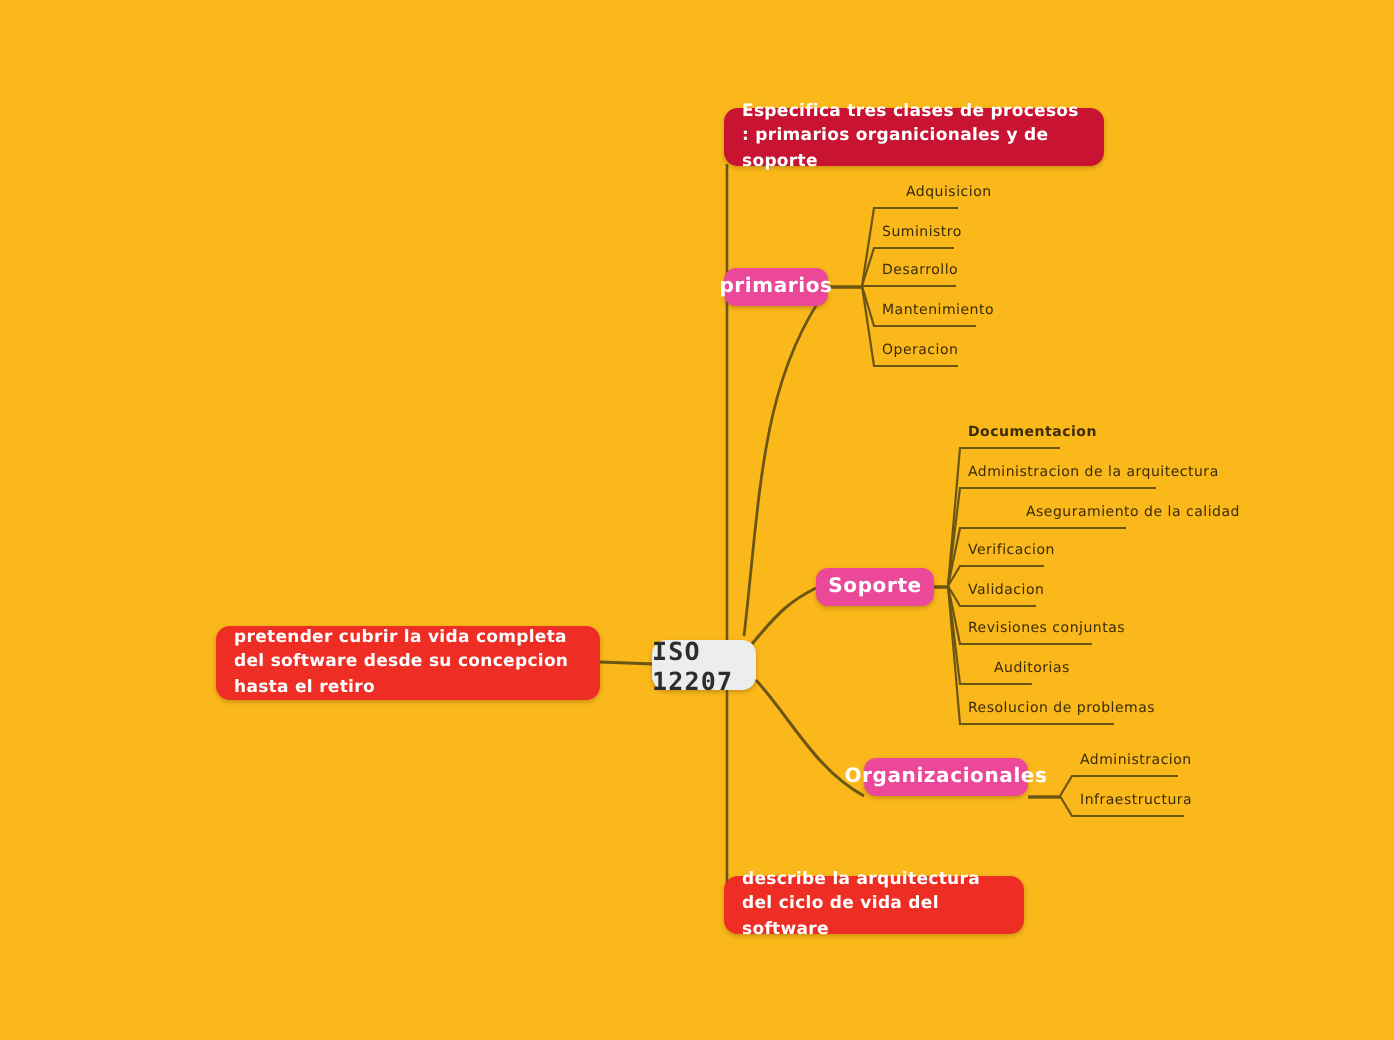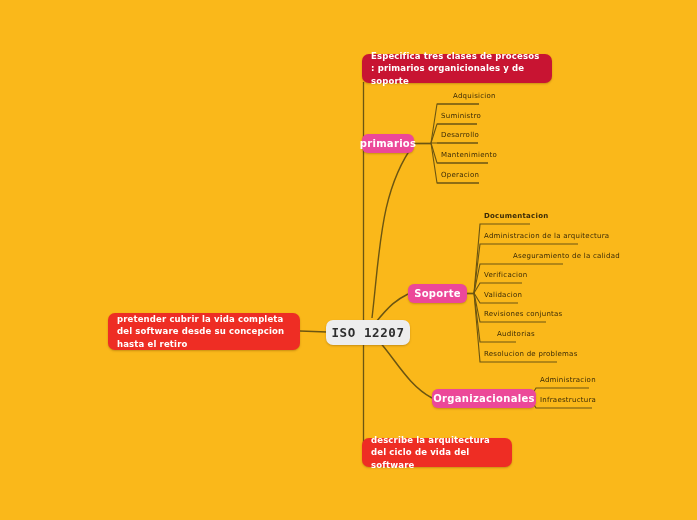--- a/index.html
+++ b/index.html
@@ -134,21 +134,21 @@
       <path d="M530 398 L536 408 L592 408"></path>
 
       <path d="M437 104 L479 104"></path>
       <path d="M437 124 L477 124"></path>
       <path d="M437 143 L478 143"></path>
       <path d="M437 163 L488 163"></path>
       <path d="M437 183 L479 183"></path>
     </g>
   </svg>
 
-  <div class="node root-node" style="left:326px; top:320px; width:84px; height:25px;">
+  <div class="node root-node" style="left:326px; top:320px; width:52px; height:25px;">
     <span>ISO 12207</span>
   </div>
 
   <div class="node pill pill-crimson pill-note" style="left:362px; top:54px; width:190px; height:29px;">
     <span>Especifica tres clases de procesos : primarios organicionales y de soporte</span>
   </div>
 
   <div class="node pill pill-red pill-note" style="left:108px; top:313px; width:192px; height:37px;">
     <span>pretender cubrir la vida completa del software desde su concepcion hasta el retiro</span>
   </div>
@@ -173,20 +173,20 @@
 
   <div class="leaf" style="left:481px; top:213px;font-weight:bold;">Documentacion</div>
   <div class="leaf" style="left:481px; top:233px;">Administracion de la arquitectura</div>
   <div class="leaf" style="left:471px; top:253px;margin-left:39px;">Aseguramiento de la calidad</div>
   <div class="leaf" style="left:481px; top:272px;text-align:right;">Verificacion</div>
   <div class="leaf" style="left:481px; top:292px;">Validacion</div>
   <div class="leaf" style="left:481px; top:311px;">Revisiones conjuntas</div>
   <div class="leaf" style="left:481px; top:331px;padding-left:16px;">Auditorias</div>
   <div class="leaf" style="left:481px; top:351px;">Resolucion de problemas</div>
 
-  <div class="node pill pill-branch" style="left:432px; top:389px; width:104px; height:19px;justify-content:center;">
+  <div class="node pill pill-branch" style="left:432px; top:379px; width:82px; height:19px;justify-content:center;">
     <span>Organizacionales</span>
   </div>
 
   <div class="leaf" style="left:537px; top:377px;">Administracion</div>
   <div class="leaf" style="left:537px; top:397px;">Infraestructura</div>
 
 </div>
 
 </body></html>

